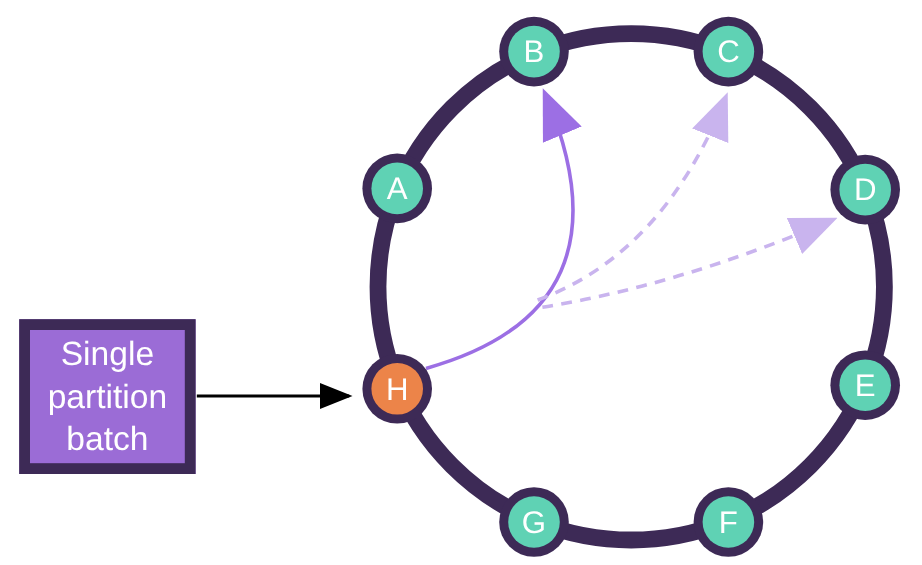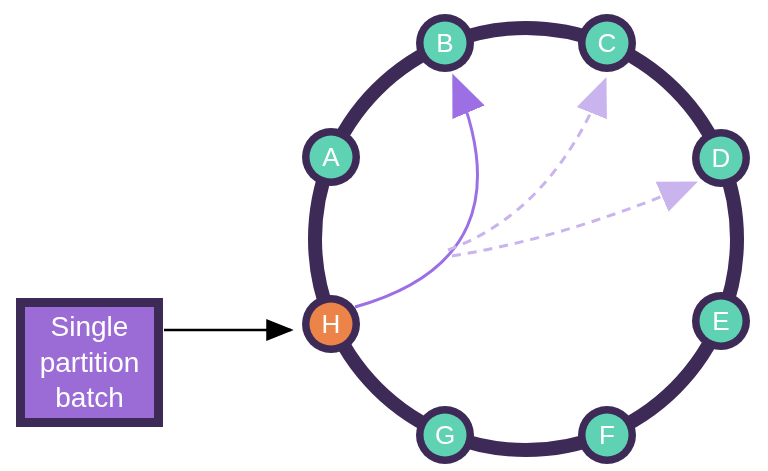--- a/index.html
+++ b/index.html
@@ -113,17 +113,17 @@
       <text class="node-label" x="445" y="444">G</text>
     </g>
 
     <g>
       <circle cx="331" cy="324" r="29" fill="#3d2a56"></circle>
       <circle cx="331" cy="324" r="21.5" fill="#ec8449"></circle>
       <text class="node-label" x="331" y="333">H</text>
     </g>
   </svg>
 
-  <div class="label-box" style="background-color: rgb(155, 108, 214); margin-top: 32px;">
+  <div class="label-box" style="background-color: rgb(155, 108, 214);">
     <span>Single partition batch</span>
   </div>
 
 </div>
 
 </body></html>

